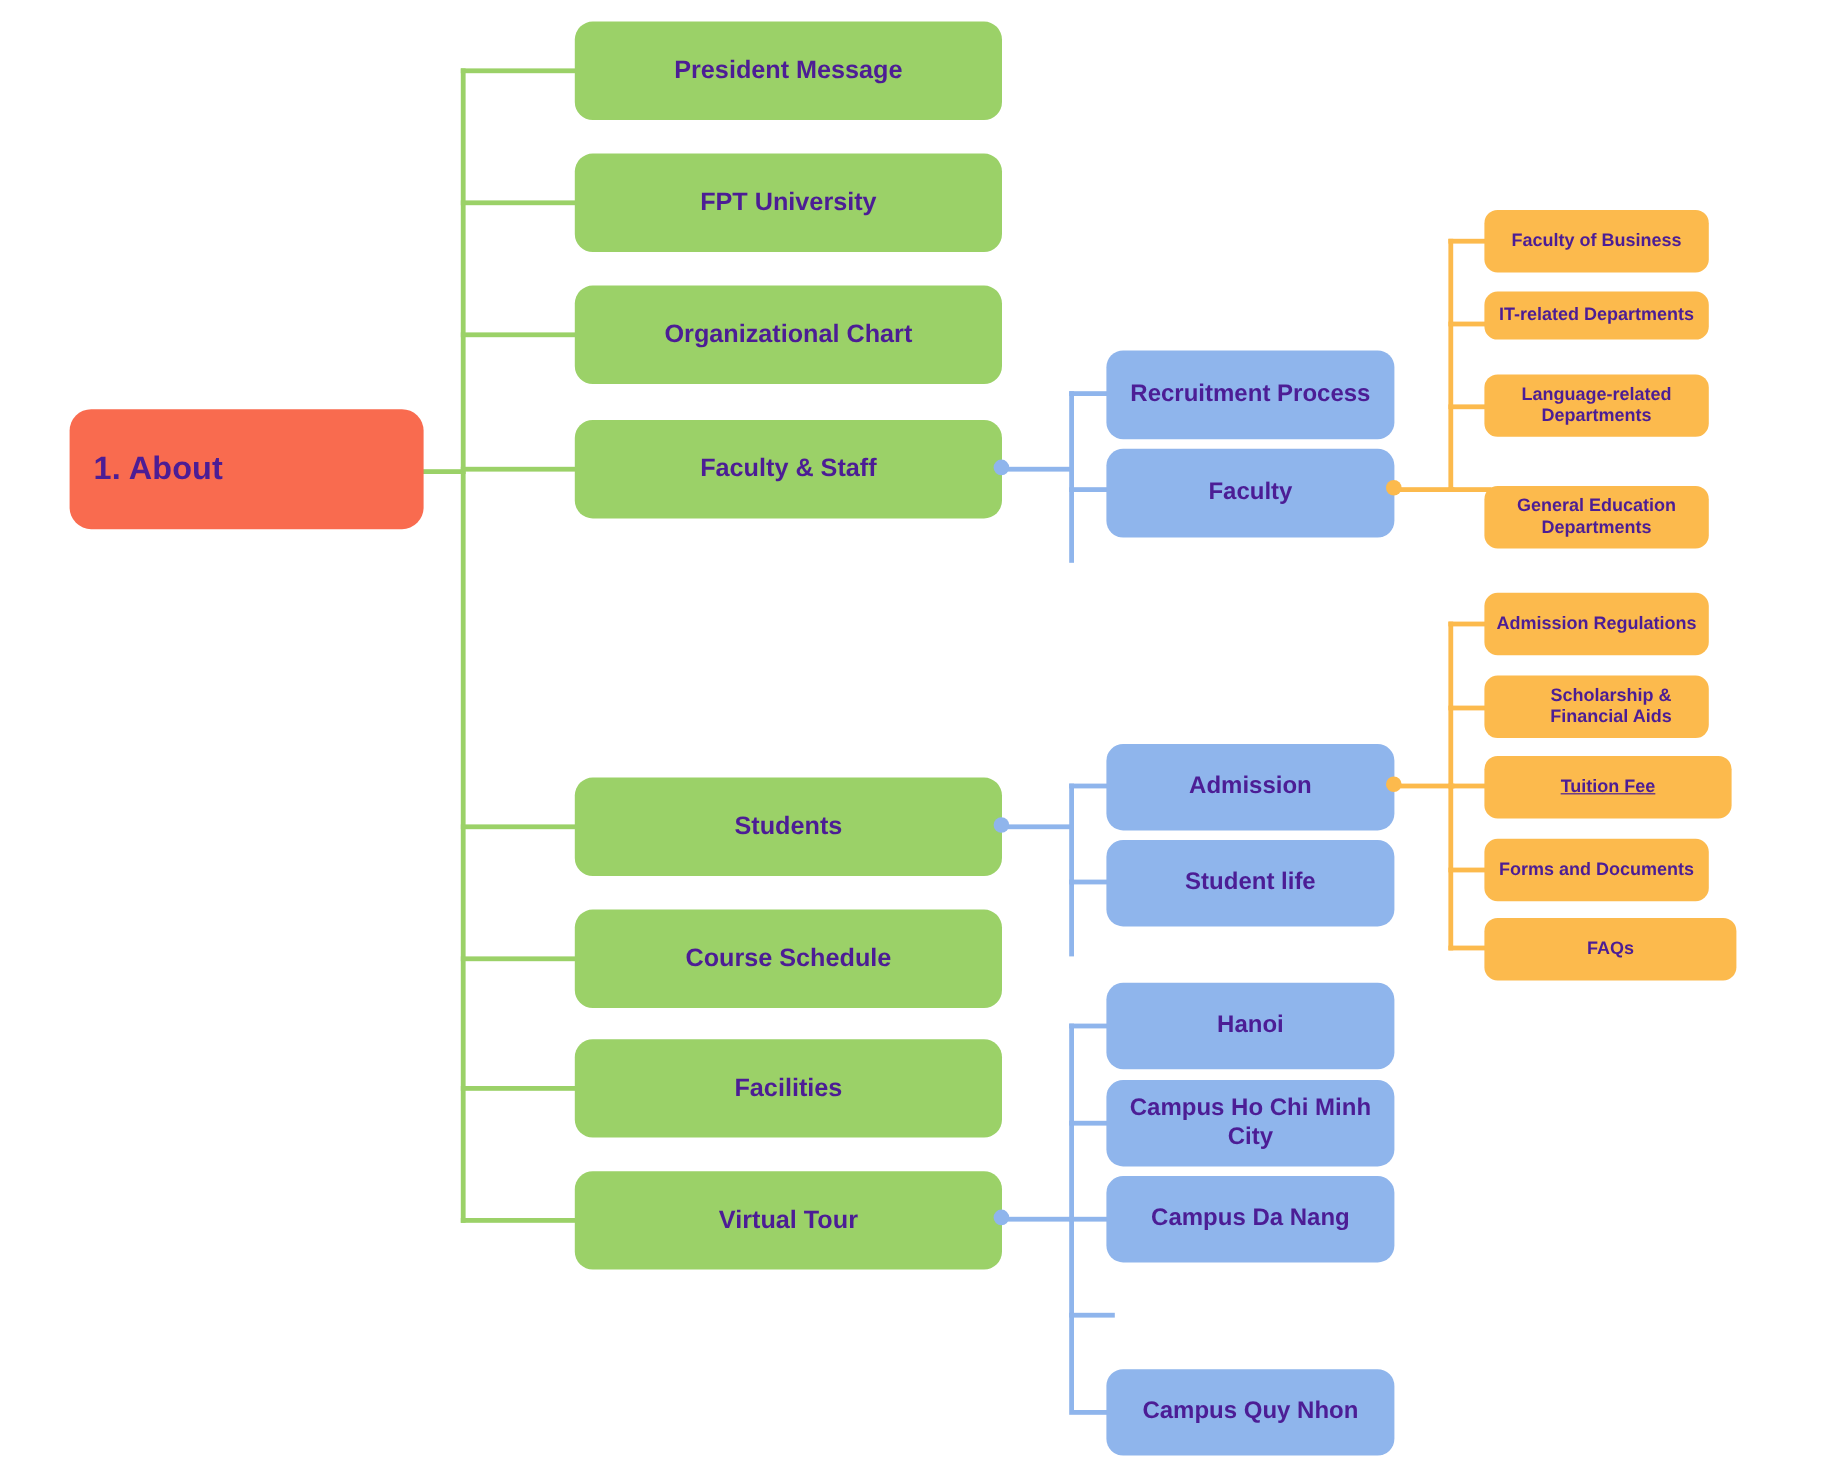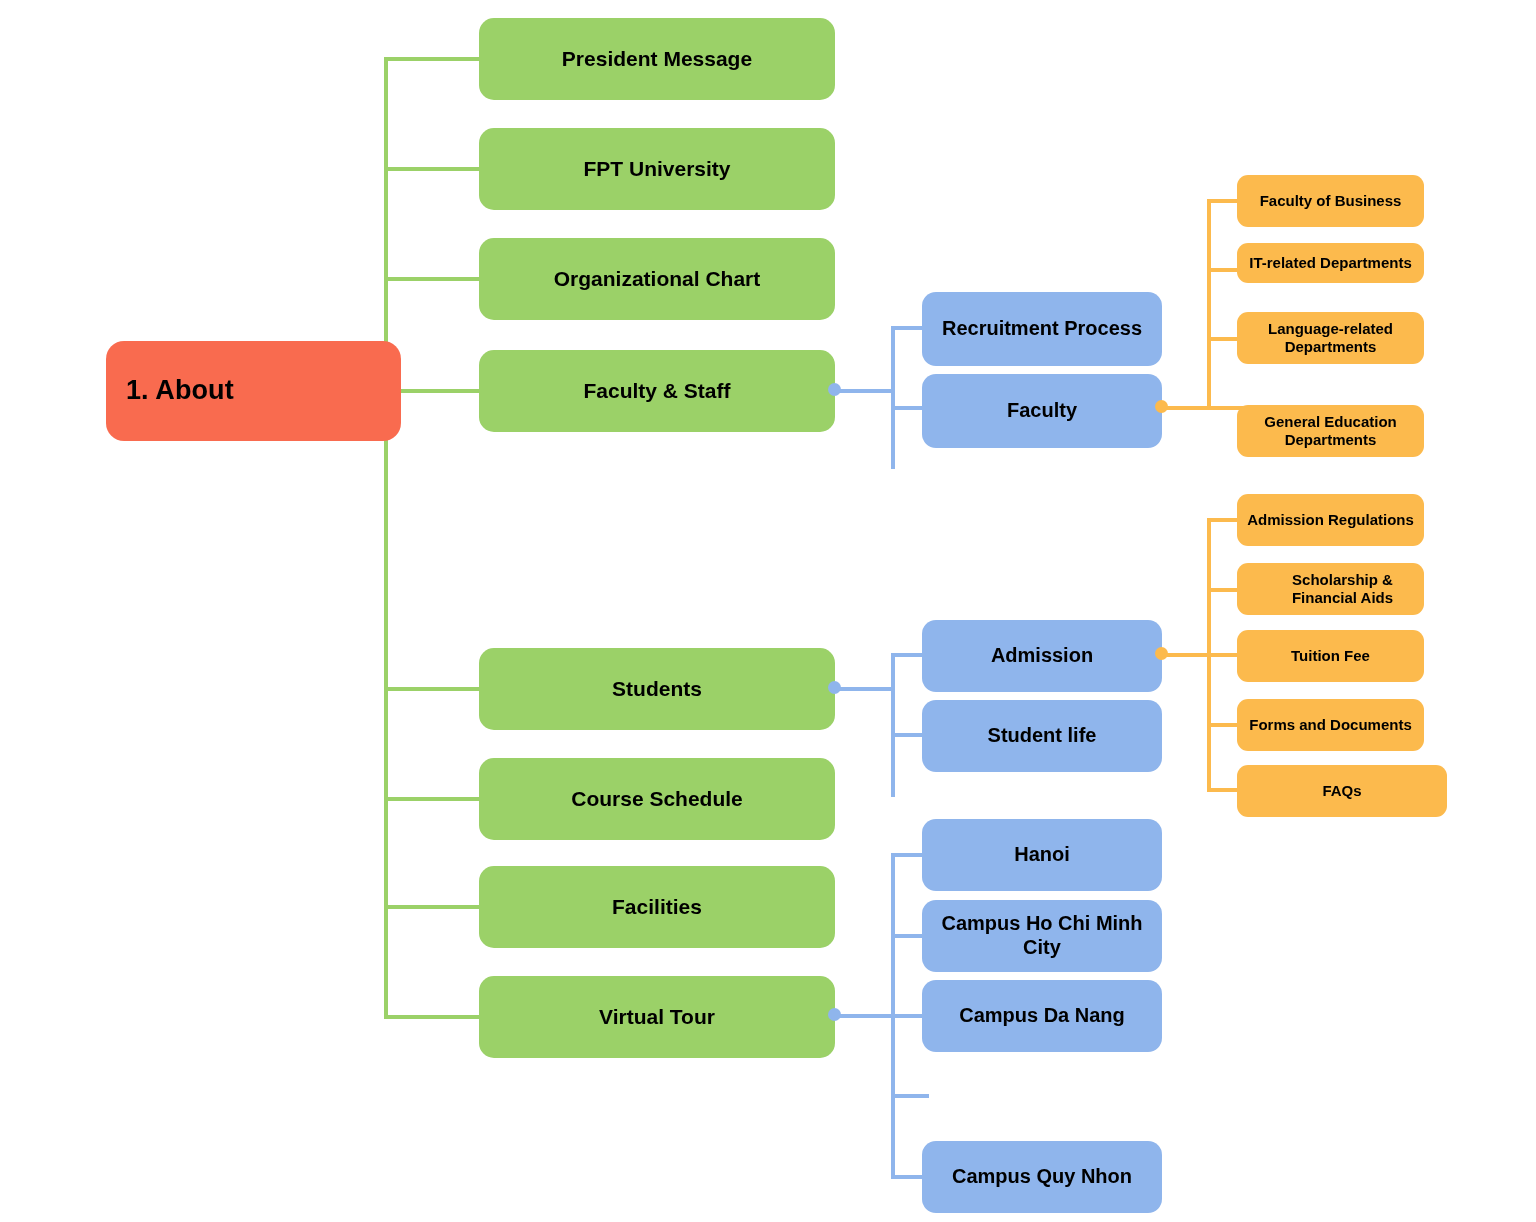--- a/index.html
+++ b/index.html
@@ -17,37 +17,36 @@
     background: #ffffff;
   }
 
   
   .node {
     position: absolute;
     display: flex;
     align-items: center;
     justify-content: center;
     text-align: center;
-    color: #000000;
+    color: #4c1d95;
     font-weight: bold;
     line-height: 1.18;
     border-radius: 14px;
     padding: 2px 8px;
     z-index: 5;
     user-select: none;
   }
   .node.root {
     background: #f96b4f;
     border-radius: 18px;
     font-size: 27px;
     justify-content: flex-start;
     padding-left: 20px;
     text-align: left;
     letter-spacing: .1px;
-    margin-left: 48px;
   }
   .node.lvl1 { background: #9bd168; font-size: 21px; border-radius: 15px; }
   .node.lvl2 { background: #8fb5ec; font-size: 20px; border-radius: 14px; }
   .node.lvl3 { background: #fcba4d; font-size: 15px; border-radius: 11px; }
 
   
   .conn {
     position: absolute;
     z-index: 1;
   }
@@ -140,21 +139,21 @@
   <div class="node lvl3" style="left:1237px; top:175px; width:187px; height:52px;">Faculty of Business</div>
   <div class="node lvl3" style="left:1237px; top:243px; width:187px; height:40px;">IT-related Departments</div>
   <div class="node lvl3" style="left:1237px; top:312px; width:187px; height:52px;">Language-related Departments</div>
   <div class="node lvl3" style="left:1237px; top:381px; width:187px; height:52px;margin-top:24px;">General Education Departments</div>
 
   <div class="node lvl2" style="left:922px; top:620px; width:240px; height:72px;">Admission</div>
   <div class="node lvl2" style="left:922px; top:700px; width:240px; height:72px;">Student life</div>
 
   <div class="node lvl3" style="left:1237px; top:494px; width:187px; height:52px;">Admission Regulations</div>
   <div class="node lvl3" style="left:1237px; top:563px; width:187px; height:52px;padding-left:32px;">Scholarship &amp; Financial Aids</div>
-  <div class="node lvl3" style="left:1237px; top:630px; width:187px; height:52px;">Tuition Fee</div>
+  <div class="node lvl3" style="left:1237px; top:630px; width:206px; height:52px;text-decoration:underline;">Tuition Fee</div>
   <div class="node lvl3" style="left:1237px; top:699px; width:187px; height:52px;">Forms and Documents</div>
   <div class="node lvl3" style="left:1237px; top:765px; width:210px; height:52px;">FAQs</div>
 
   <div class="node lvl2" style="left:922px; top:819px;  width:240px; height:72px;">Hanoi</div>
   <div class="node lvl2" style="left:922px; top:900px;  width:240px; height:72px;">Campus Ho Chi Minh City</div>
   <div class="node lvl2" style="left:922px; top:980px;  width:240px; height:72px;">Campus Da Nang</div>
   <div class="node lvl2" style="left:922px; top:1141px; width:240px; height:72px;">Campus Quy Nhon</div>
 
 </div>
 

